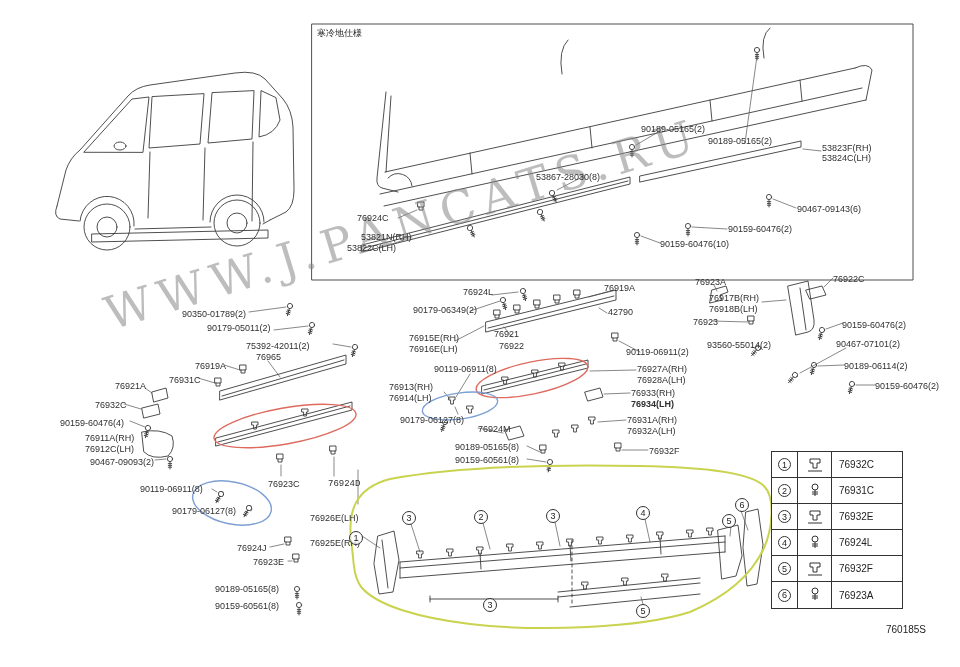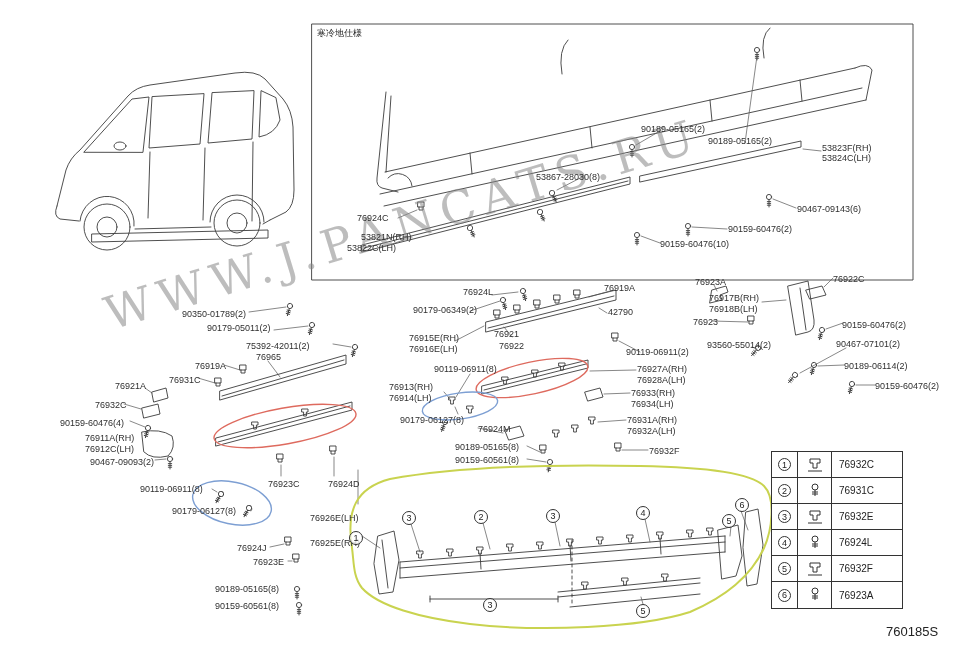--- a/index.html
+++ b/index.html
@@ -4,21 +4,21 @@
 <style>
   * { margin:0; padding:0; box-sizing:border-box; }
   html,body { width:960px; height:667px; background:#fff; font-family:"Liberation Sans",sans-serif; }
   .canvas { position:relative; width:960px; height:667px; background:#fff; overflow:hidden; }
   #art { position:absolute; left:0; top:0; }
   .plabel { position:absolute; font-size:9px; line-height:10px; color:#2f2f2f; white-space:nowrap; letter-spacing:0; }
   .watermark { position:absolute; left:106px; top:288px; font-family:"DejaVu Serif",serif; font-size:46px;
                letter-spacing:8px; color:rgba(135,135,135,0.55); transform:rotate(-17deg); transform-origin:0 50%;
                white-space:nowrap; pointer-events:none; }
   .inset-tag { position:absolute; left:317px; top:27px; font-size:9px; color:#222; }
-  .diagram-id { position:absolute; left:886px; top:624px; font-size:13px; color:#222; }
+  .diagram-id { position:absolute; left:886px; top:624px; font-size:10px; color:#222; }
   .callout { position:absolute; width:14px; height:14px; border:1px solid #333; border-radius:50%;
              font-size:9px; line-height:12px; text-align:center; color:#222; background:rgba(255,255,255,0.75);
              transform:translate(-50%,-50%); }
   .ftable { position:absolute; left:771px; top:451px; border:1px solid #333; background:#fff; }
   .trow { display:flex; border-bottom:1px solid #333; height:26px; }
   .trow:last-child { border-bottom:none; }
   .tcell { display:flex; align-items:center; justify-content:center; }
   .tnum { width:26px; border-right:1px solid #333; }
   .ticon { width:34px; border-right:1px solid #333; }
   .tpart { width:70px; font-size:10px; color:#222; justify-content:flex-start; padding-left:7px; }
@@ -251,30 +251,30 @@
       <div class="plabel" style="left: 169px; top: 375px;">76931C</div>
       <div class="plabel" style="left: 115px; top: 381px;">76921A</div>
       <div class="plabel" style="left: 95px; top: 400px;">76932C</div>
       <div class="plabel" style="left: 60px; top: 418px;">90159-60476(4)</div>
       <div class="plabel" style="left: 85px; top: 433px;">76911A(RH)</div>
       <div class="plabel" style="left: 85px; top: 444px;">76912C(LH)</div>
       <div class="plabel" style="left: 90px; top: 457px; text-align: right;">90467-09093(2)</div>
       <div class="plabel" style="left: 400px; top: 415px;">90179-06127(8)</div>
       <div class="plabel" style="left: 478px; top: 424px;">76924M</div>
       <div class="plabel" style="left: 631px; top: 388px;">76933(RH)</div>
-      <div class="plabel" style="left: 631px; top: 399px;">76934(LH)</div>
+      <div class="plabel" style="left: 631px; top: 399px; font-weight: bold;">76934(LH)</div>
       <div class="plabel" style="left: 627px; top: 415px;">76931A(RH)</div>
       <div class="plabel" style="left: 627px; top: 426px;">76932A(LH)</div>
       <div class="plabel" style="left: 455px; top: 442px;">90189-05165(8)</div>
       <div class="plabel" style="left: 455px; top: 455px;">90159-60561(8)</div>
       <div class="plabel" style="left: 649px; top: 446px;">76932F</div>
       <div class="plabel" style="left: 140px; top: 484px;">90119-06911(8)</div>
       <div class="plabel" style="left: 172px; top: 506px;">90179-06127(8)</div>
       <div class="plabel" style="left: 268px; top: 479px;">76923C</div>
-      <div class="plabel" style="left: 328px; top: 479px;">76924D</div>
+      <div class="plabel" style="left: 328px; top: 479px; font-family: Liberation Mono, monospace;">76924D</div>
       <div class="plabel" style="left: 310px; top: 502px; margin-top: 36px;">76925E(RH)</div>
       <div class="plabel" style="left: 310px; top: 513px;">76926E(LH)</div>
       <div class="plabel" style="left: 237px; top: 543px;">76924J</div>
       <div class="plabel" style="left: 253px; top: 557px;">76923E</div>
       <div class="plabel" style="left: 215px; top: 584px;">90189-05165(8)</div>
       <div class="plabel" style="left: 215px; top: 601px;">90159-60561(8)</div>
     </div>
   <div id="callout-layer">
       <div class="callout" style="left: 356px; top: 538px;">1</div>
       <div class="callout" style="left: 409px; top: 518px;">3</div>

